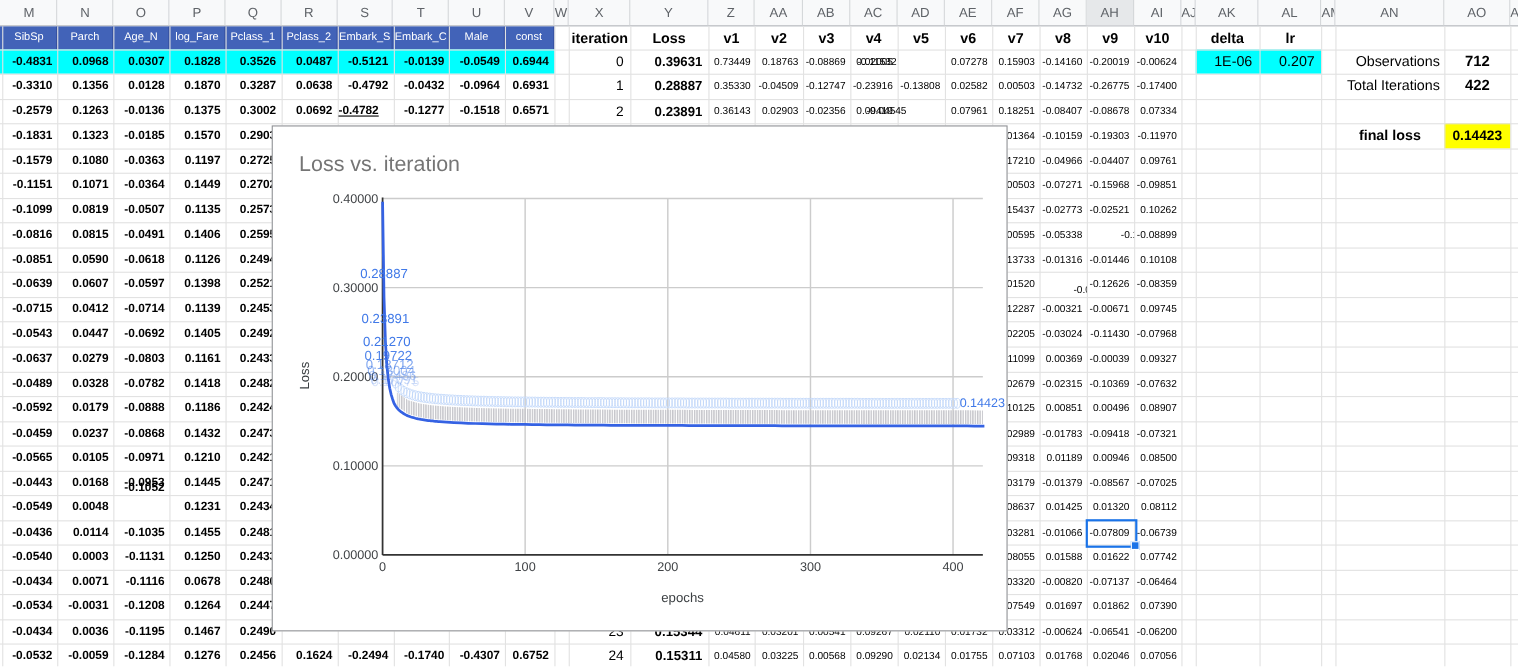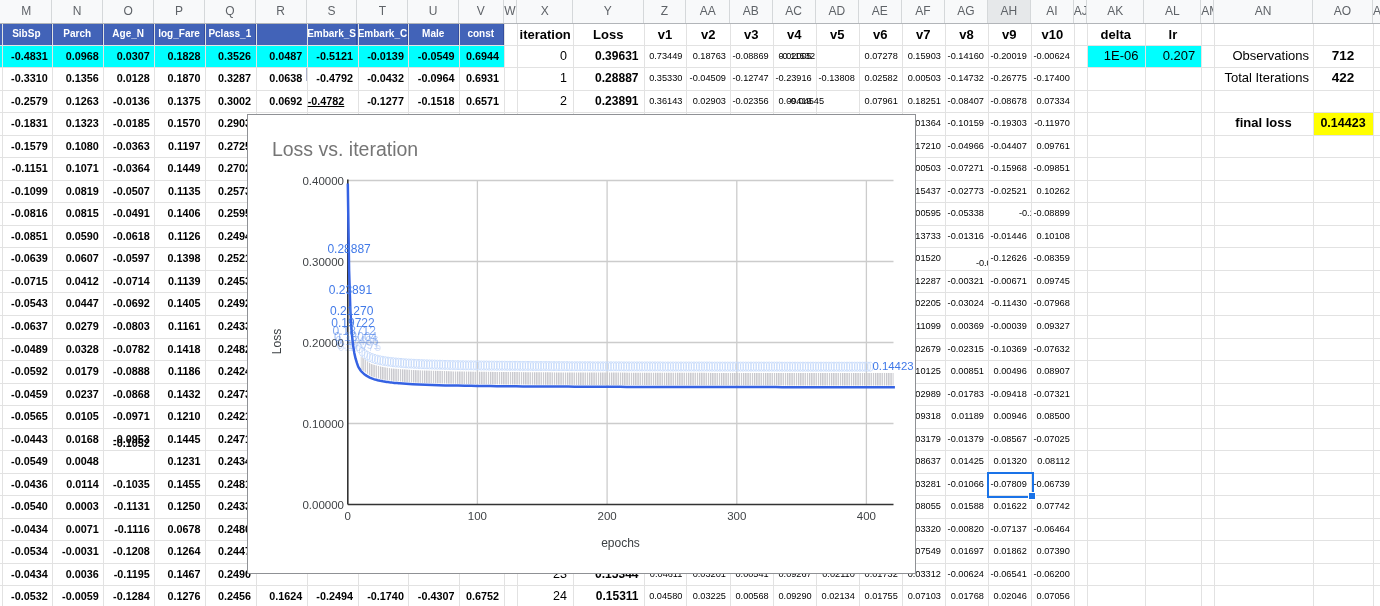--- a/index.html
+++ b/index.html
@@ -7,21 +7,21 @@
  border-bottom:1px solid #b2b5b9;box-sizing:border-box;}
 .h{position:absolute;top:0;height:22.5px;line-height:22.5px;text-align:center;
  font-size:12px;color:#5f6368;border-right:1px solid #d5d8da;box-sizing:border-box;overflow:hidden;}
 .hsel{background:#e6e8ea;}
 .bluebar{position:absolute;background:#4263b8;}
 .cyan{position:absolute;background:#00ffff;}
 .yellow{position:absolute;background:#ffff00;}
 .gv{position:absolute;top:24px;width:1px;height:582px;background:#e2e2e2;}
 .gh{position:absolute;left:0;width:1380px;height:1px;background:#e2e2e2;}
 .c{position:absolute;white-space:nowrap;overflow:hidden;box-sizing:border-box;color:#000;}
-.bh{color:#ffffff;font-weight:bold;font-size:10px;text-align:center;border-right:1px solid rgba(25,40,110,0.35);}
+.bh{color:#ffffff;font-weight:normal;font-size:10px;text-align:center;border-right:1px solid rgba(25,40,110,0.35);}
 .xh{font-weight:bold;font-size:13px;text-align:center;}
 .mv{font-weight:bold;font-size:10.8px;text-align:right;padding-right:4.5px;}
 .xi{font-size:12.5px;text-align:right;padding-right:6px;}
 .yl{font-weight:bold;font-size:12px;text-align:right;padding-right:5px;}
 .sm{font-size:9.2px;text-align:right;padding-right:4px;}
 .kv{font-size:13px;text-align:right;padding-right:6px;}
 .an{font-size:13px;text-align:right;padding-right:4px;}
 .anb{font-weight:bold;font-size:13px;text-align:center;}
 .ao{font-weight:bold;font-size:13.5px;text-align:center;}
 .ao5{font-weight:bold;font-size:12.5px;text-align:center;}
@@ -61,21 +61,21 @@
 <div class="h" style="left:1201.3px;width:12.8px;">AM</div>
 <div class="h" style="left:1214.1px;width:98.9px;">AN</div>
 <div class="h" style="left:1313.0px;width:60.0px;">AO</div>
 <div class="h" style="left:1373.0px;width:8.0px;">AP</div>
 <div class="bluebar" style="left:0px;top:24.0px;width:503.5px;height:20.5px;"></div>
 <div class="c bh" style="left:1.5px;top:24.0px;width:50.7px;height:20.5px;line-height:20.5px;">SibSp</div>
 <div class="c bh" style="left:52.2px;top:24.0px;width:51.0px;height:20.5px;line-height:20.5px;">Parch</div>
 <div class="c bh" style="left:103.2px;top:24.0px;width:51.0px;height:20.5px;line-height:20.5px;">Age_N</div>
 <div class="c bh" style="left:154.2px;top:24.0px;width:50.8px;height:20.5px;line-height:20.5px;">log_Fare</div>
 <div class="c bh" style="left:205.0px;top:24.0px;width:50.6px;height:20.5px;line-height:20.5px;">Pclass_1</div>
-<div class="c bh" style="left:255.6px;top:24.0px;width:51.1px;height:20.5px;line-height:20.5px;margin-top:36px;">Pclass_2</div>
+<div class="c bh" style="left:255.6px;top:24.0px;width:51.1px;height:20.5px;line-height:20.5px;">Pclass_2</div>
 <div class="c bh" style="left:306.7px;top:24.0px;width:50.8px;height:20.5px;line-height:20.5px;">Embark_S</div>
 <div class="c bh" style="left:357.5px;top:24.0px;width:50.9px;height:20.5px;line-height:20.5px;">Embark_C</div>
 <div class="c bh" style="left:408.4px;top:24.0px;width:50.6px;height:20.5px;line-height:20.5px;">Male</div>
 <div class="c bh" style="left:459.0px;top:24.0px;width:44.5px;height:20.5px;line-height:20.5px;">const</div>
 <div class="c xh" style="left:517.4px;top:23.5px;width:55.6px;height:21px;line-height:21px;">iteration</div>
 <div class="c xh" style="left:573.0px;top:23.5px;width:70.5px;height:21px;line-height:21px;">Loss</div>
 <div class="c xh" style="left:643.5px;top:23.5px;width:42.9px;height:21px;line-height:21px;">v1</div>
 <div class="c xh" style="left:686.4px;top:23.5px;width:43.5px;height:21px;line-height:21px;">v2</div>
 <div class="c xh" style="left:729.9px;top:23.5px;width:42.8px;height:21px;line-height:21px;">v3</div>
 <div class="c xh" style="left:772.7px;top:23.5px;width:43.0px;height:21px;line-height:21px;">v4</div>

